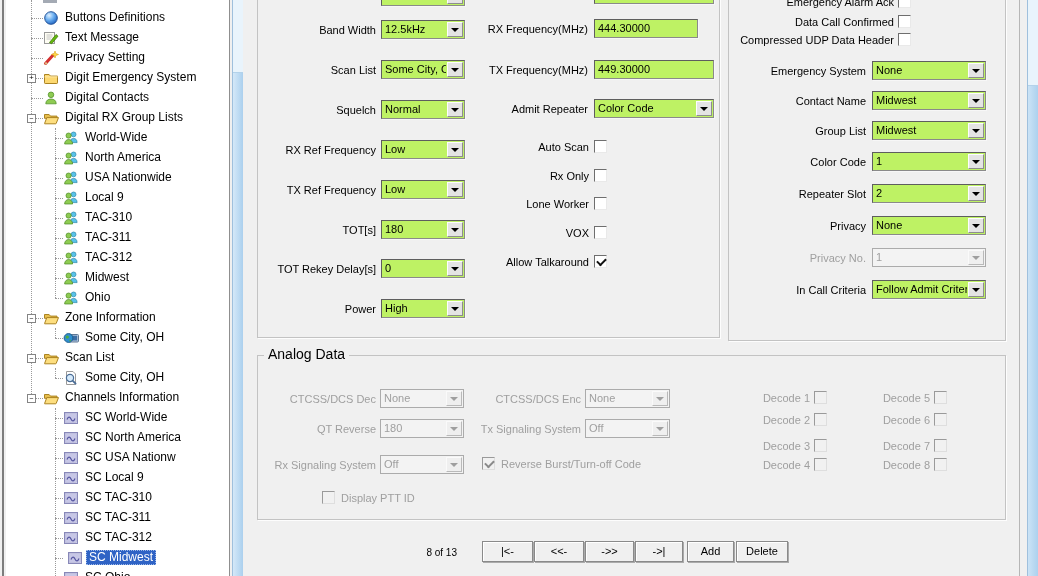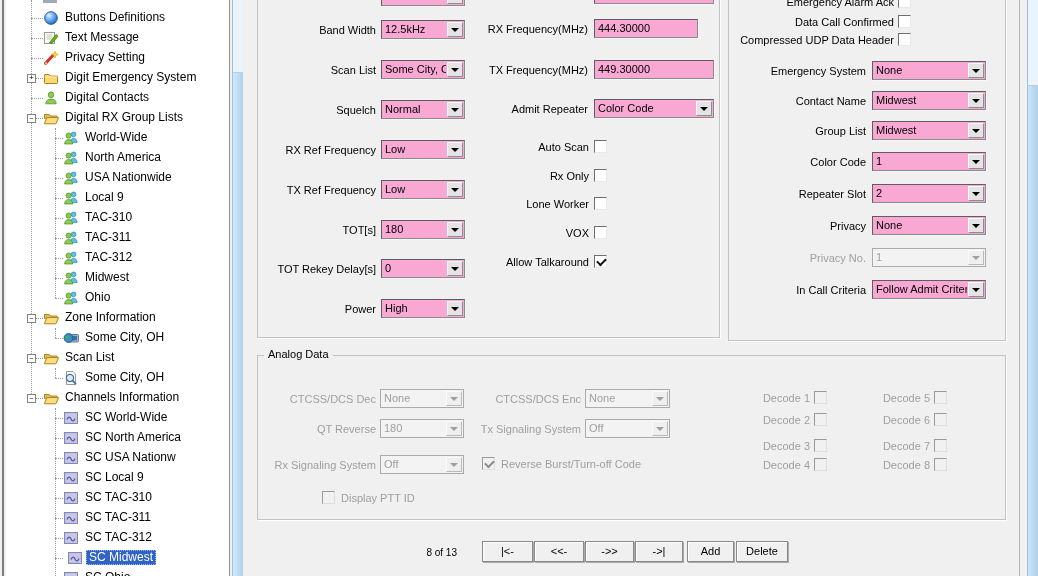--- a/index.html
+++ b/index.html
@@ -22,26 +22,26 @@
     white-space:nowrap;padding:0 3px;}
   .tlabel.sel{background:#2f63c5;color:#fff;outline:1px dotted #9db8e8;outline-offset:-1px;}
   .expander{position:absolute;width:9px;height:9px;background:#fff;border:1px solid #848484;
     box-sizing:border-box;font:8px/6px "Liberation Mono",monospace;text-align:center;color:#000;}
   .vline{position:absolute;width:0;border-left:1px dotted #9a9a9a;}
   .hstub{position:absolute;height:0;border-top:1px dotted #9a9a9a;}
   #tree-top-fragment{position:absolute;left:37px;top:0;width:14px;height:3px;background:#a4aab4;}
   
   .groupbox{position:absolute;border:1px solid #c3c3c3;box-shadow:1px 1px 0 #fdfdfd;}
   #analog-title{position:absolute;left:264px;top:347px;background:#f0f0f0;padding:0 4px;
-    font-size:11px;line-height:14px;color:#000;}
+    font-size:14px;line-height:14px;color:#000;}
   
   .flabel{position:absolute;font-size:11px;line-height:14px;color:#000;text-align:right;white-space:nowrap;}
   .flabel.dis{color:#9f9f9f;}
   .flabel.lft{text-align:left;}
-  .combo,.tinput{position:absolute;height:19px;background:#f9a8d4;box-sizing:border-box;
+  .combo,.tinput{position:absolute;height:19px;background:#bef264;box-sizing:border-box;
     border:1px solid #8a8a8a;border-top-color:#5e5e5e;border-left-color:#5e5e5e;
     box-shadow:1px 1px 0 #f7f7f7;}
   .combo-text,.tinput-text{position:absolute;left:3px;top:1px;right:18px;height:15px;line-height:15px;
     font-size:11px;color:#000;overflow:hidden;white-space:nowrap;}
   .tinput-text{right:2px;}
   .combo-btn{position:absolute;right:1px;top:1px;bottom:1px;width:16px;background:#e4e4e4;
     border:1px solid;border-color:#fdfdfd #8d8d8d #8d8d8d #fdfdfd;box-sizing:border-box;}
   .arr{position:absolute;left:3px;top:5px;width:0;height:0;
     border-left:4px solid transparent;border-right:4px solid transparent;border-top:4px solid #000;}
   .combo.disabled,.tinput.disabled{background:#f3f3f3;border-color:#ababab;box-shadow:none;}

